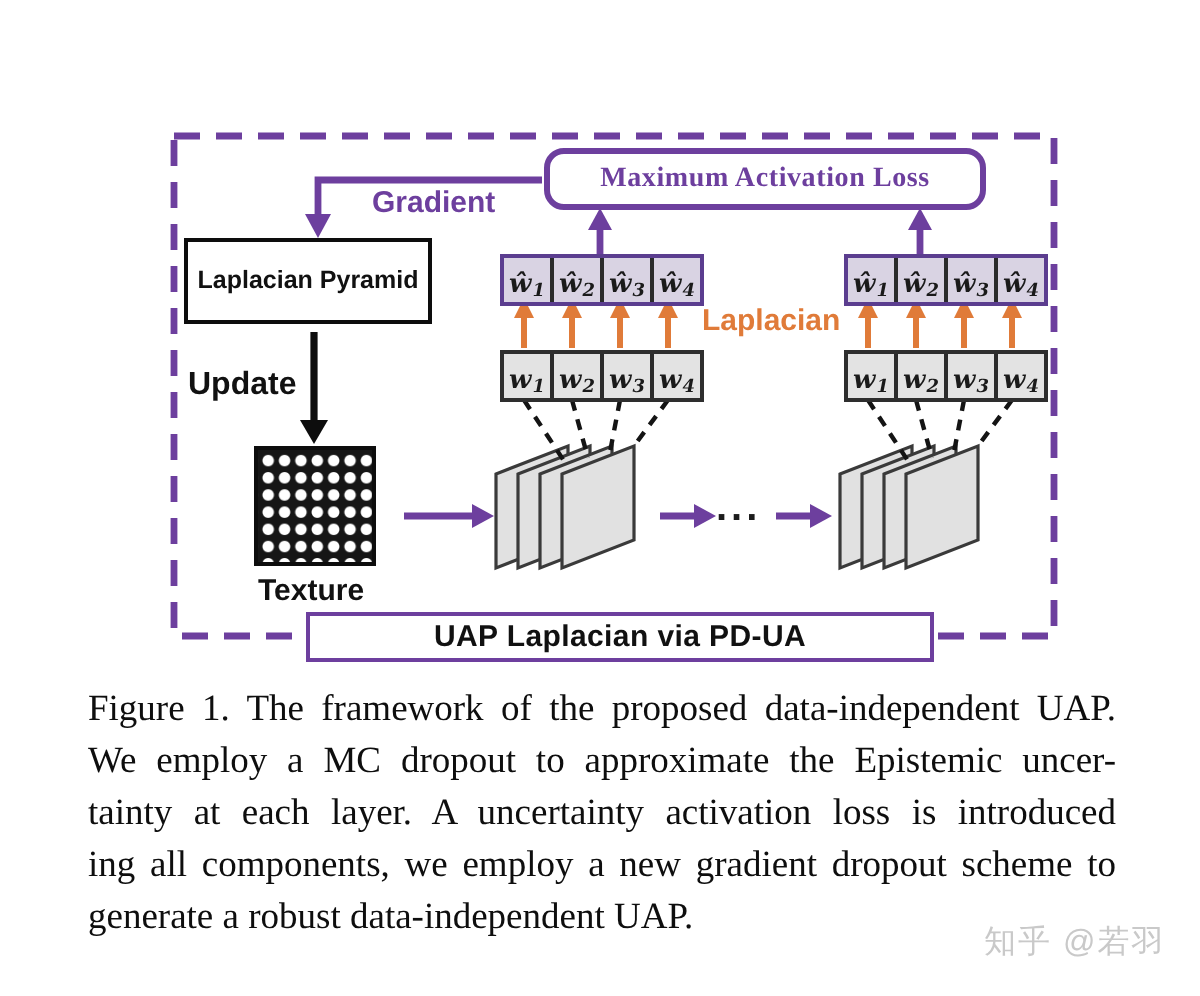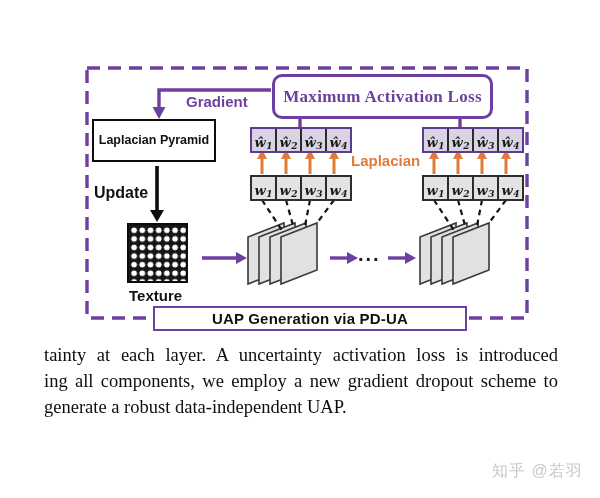--- a/index.html
+++ b/index.html
@@ -5,22 +5,22 @@
   :root{
     --purple:#6d3f9e; --orange:#e07b39; --cell-gray:#e3e3e3;
     --cell-lavender:#d9d3e3; --ink:#111111; --watermark:#c9c9c9;
   }
   html,body{margin:0;padding:0;background:#ffffff;}
   #page{position:relative;width:600px;height:498px;background:#ffffff;overflow:hidden;
         font-family:"Liberation Sans",sans-serif;}
   #diagram-svg{position:absolute;left:0;top:0;}
   .abs{position:absolute;}
   .box{box-sizing:border-box;background:#ffffff;display:flex;align-items:center;justify-content:center;text-align:center;}
-  .loss-box{left:272px;top:74px;width:221px;height:45px;border:3px solid var(--purple);border-radius:10px;
-            font-family:"Liberation Serif",serif;font-weight:600;font-size:17px;color:var(--purple);letter-spacing:.3px;}
+  .loss-box{left:272px;top:74px;width:221px;height:31px;border:3px solid var(--purple);border-radius:10px;
+            font-family:"Liberation Serif",serif;font-weight:600;font-size:14px;color:var(--purple);letter-spacing:.3px;}
   .model-box{left:92px;top:119px;width:124px;height:43px;border:2.5px solid #0d0d0d;
              font-weight:bold;font-size:12.5px;color:var(--ink);line-height:1.3;flex-direction:column;}
   .uap-box{left:153px;top:306px;width:314px;height:25px;border:2.5px solid var(--purple);
            font-weight:bold;font-size:15px;color:var(--ink);letter-spacing:.2px;}
   .lbl{font-weight:bold;white-space:nowrap;}
   .lbl-gradient{left:186px;top:93px;font-size:15px;color:var(--purple);}
   .lbl-sampling{left:351px;top:152px;font-size:15px;color:var(--orange);}
   .lbl-update{left:94px;top:184px;font-size:16px;color:var(--ink);}
   .lbl-texture{left:129px;top:287px;font-size:15px;color:var(--ink);}
   .lbl-dots{left:358px;top:243px;font-size:20px;font-weight:bold;color:#1c1c1c;letter-spacing:2px;}
@@ -224,23 +224,25 @@
         <span>w</span>
         <sub>3</sub>
       </div>
     <div class="wcell">
         <span>w</span>
         <sub>4</sub>
       </div>
   </div>
 
   <div class="abs box uap-box">
-      <span>UAP Generation via PD-UA</span>
+      <span>UAP Laplacian via PD-UA</span>
     </div>
 
   <div class="abs caption">
+    <div class="cline">Figure 1.  The framework of the proposed data-independent UAP.</div>
+    <div class="cline">We employ a MC dropout to approximate the Epistemic uncer-</div>
     <div class="cline">tainty at each layer.  A uncertainty activation loss is introduced</div>
     <div class="cline">ing all components, we employ a new gradient dropout scheme to</div>
     <div class="cline last">generate a robust data-independent UAP.</div>
   </div>
 
   <div class="abs watermark">知乎 @若羽</div>
 </div>
 
 </body></html>

